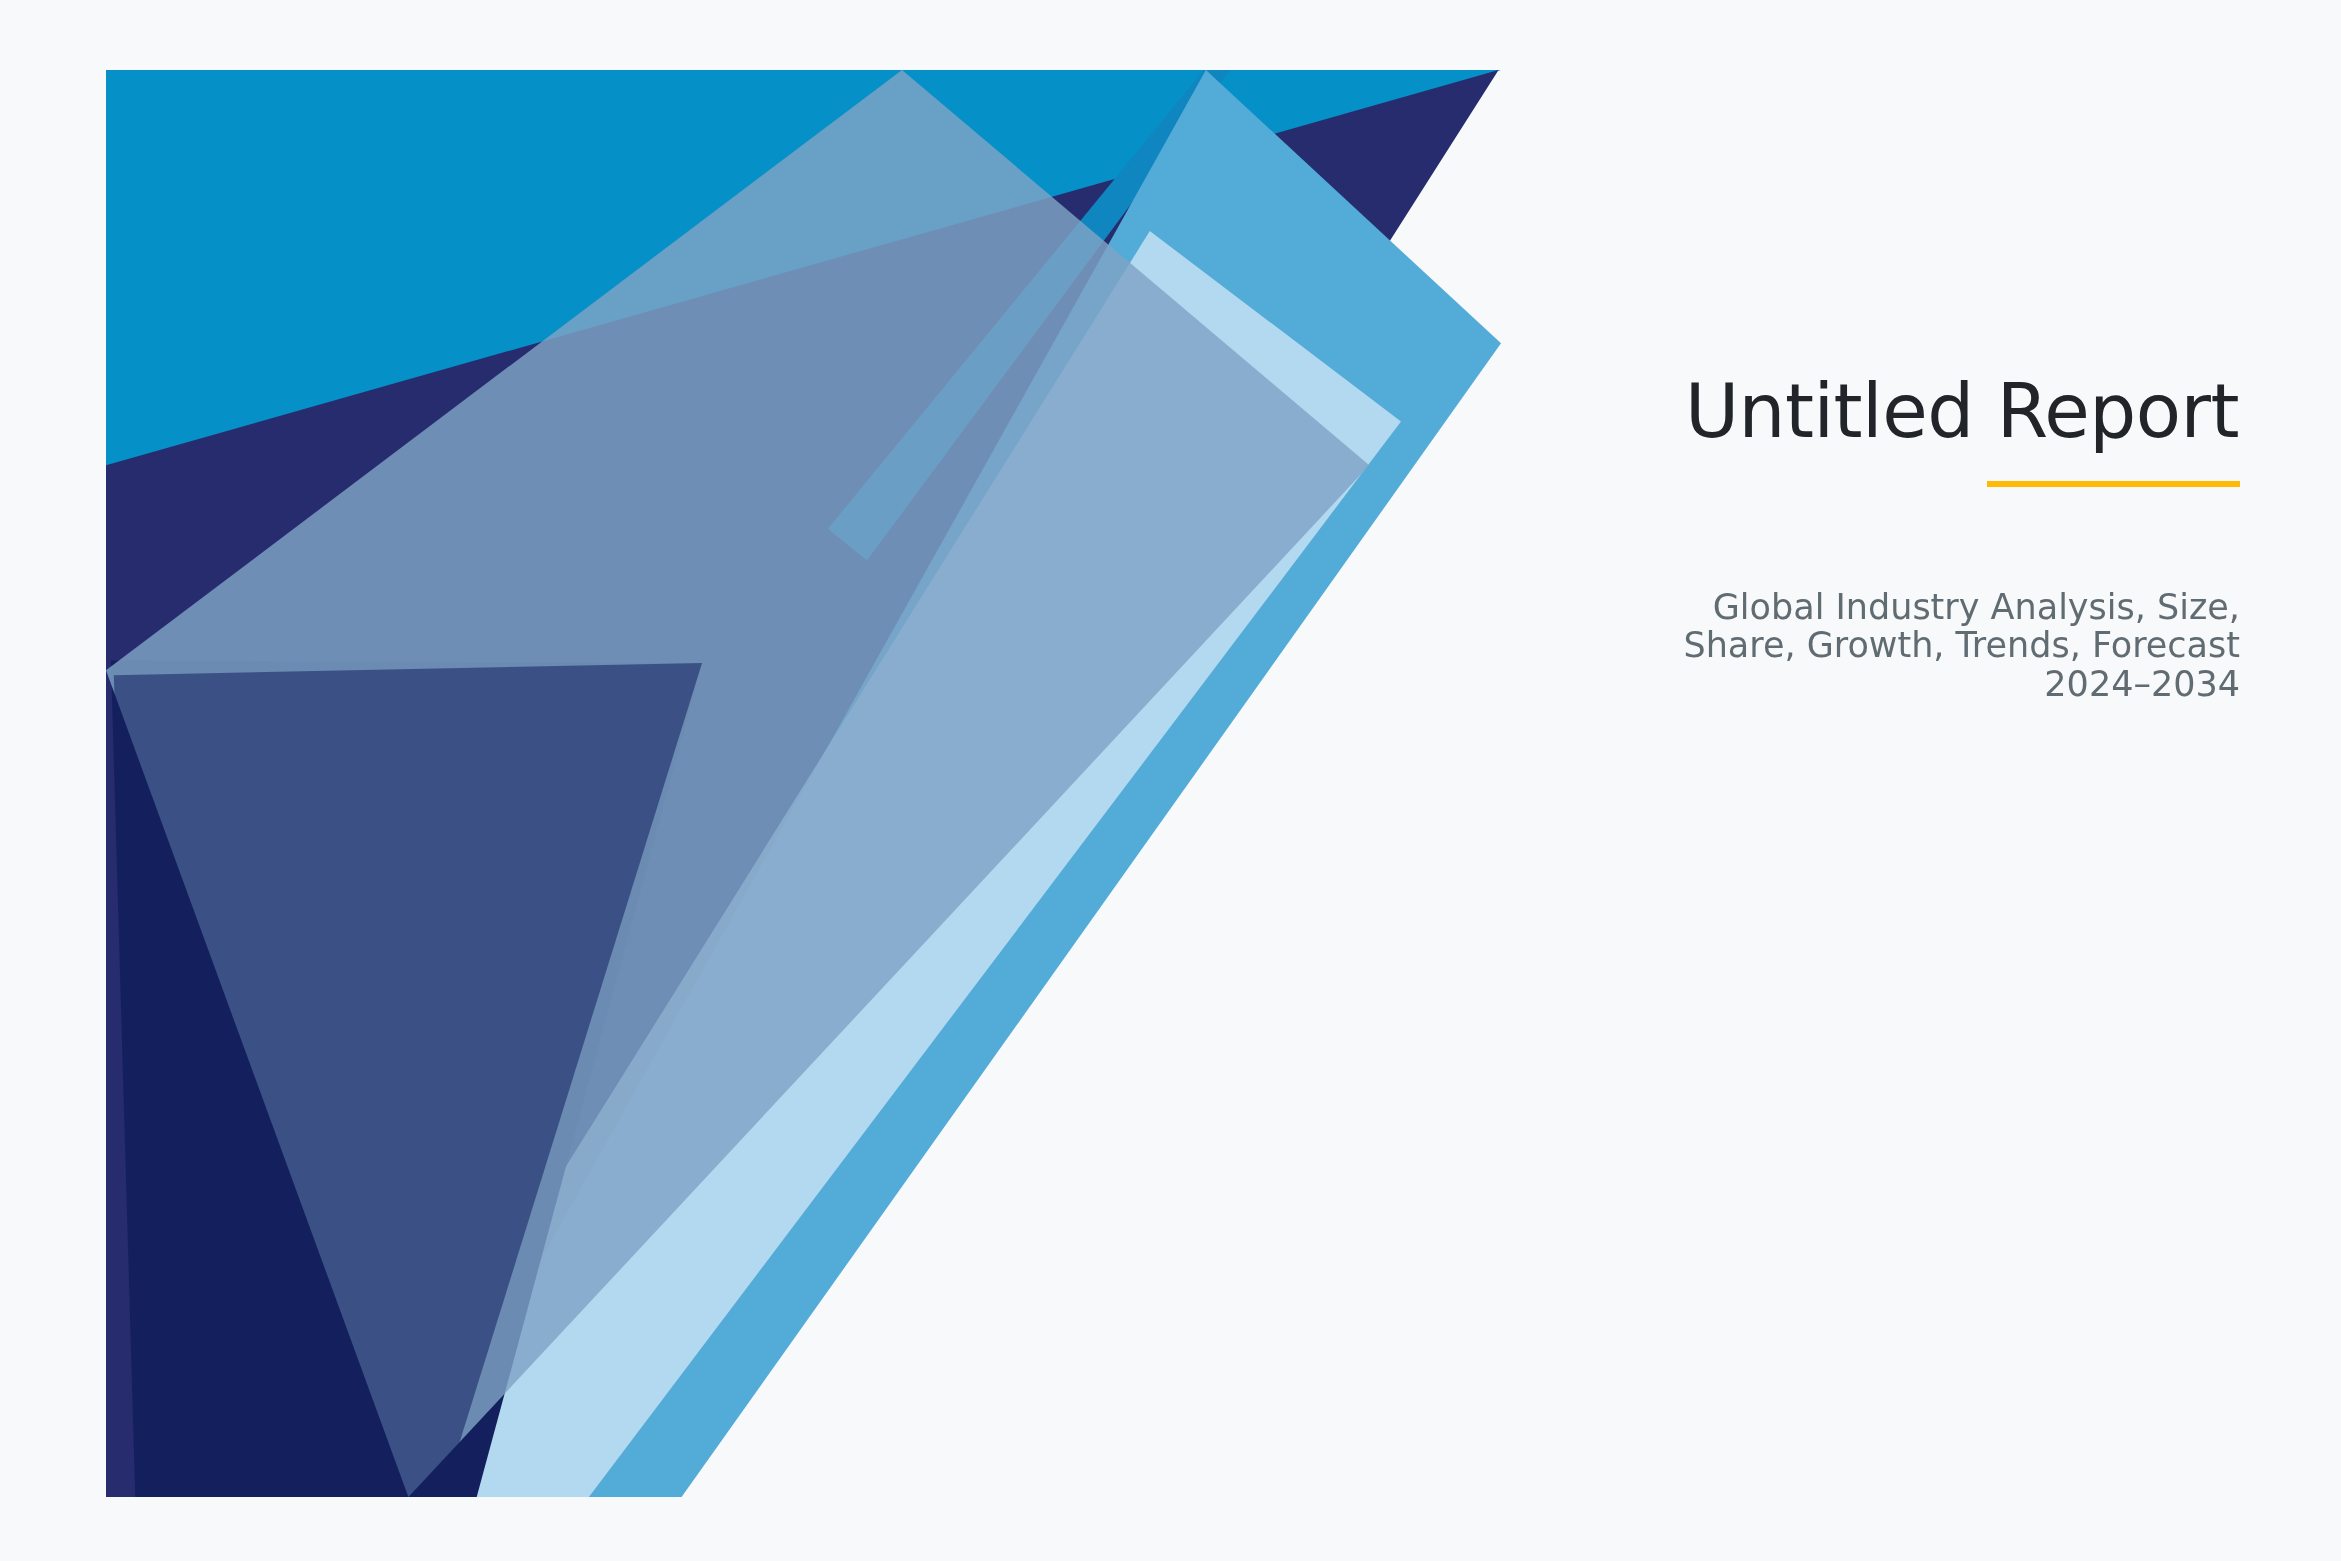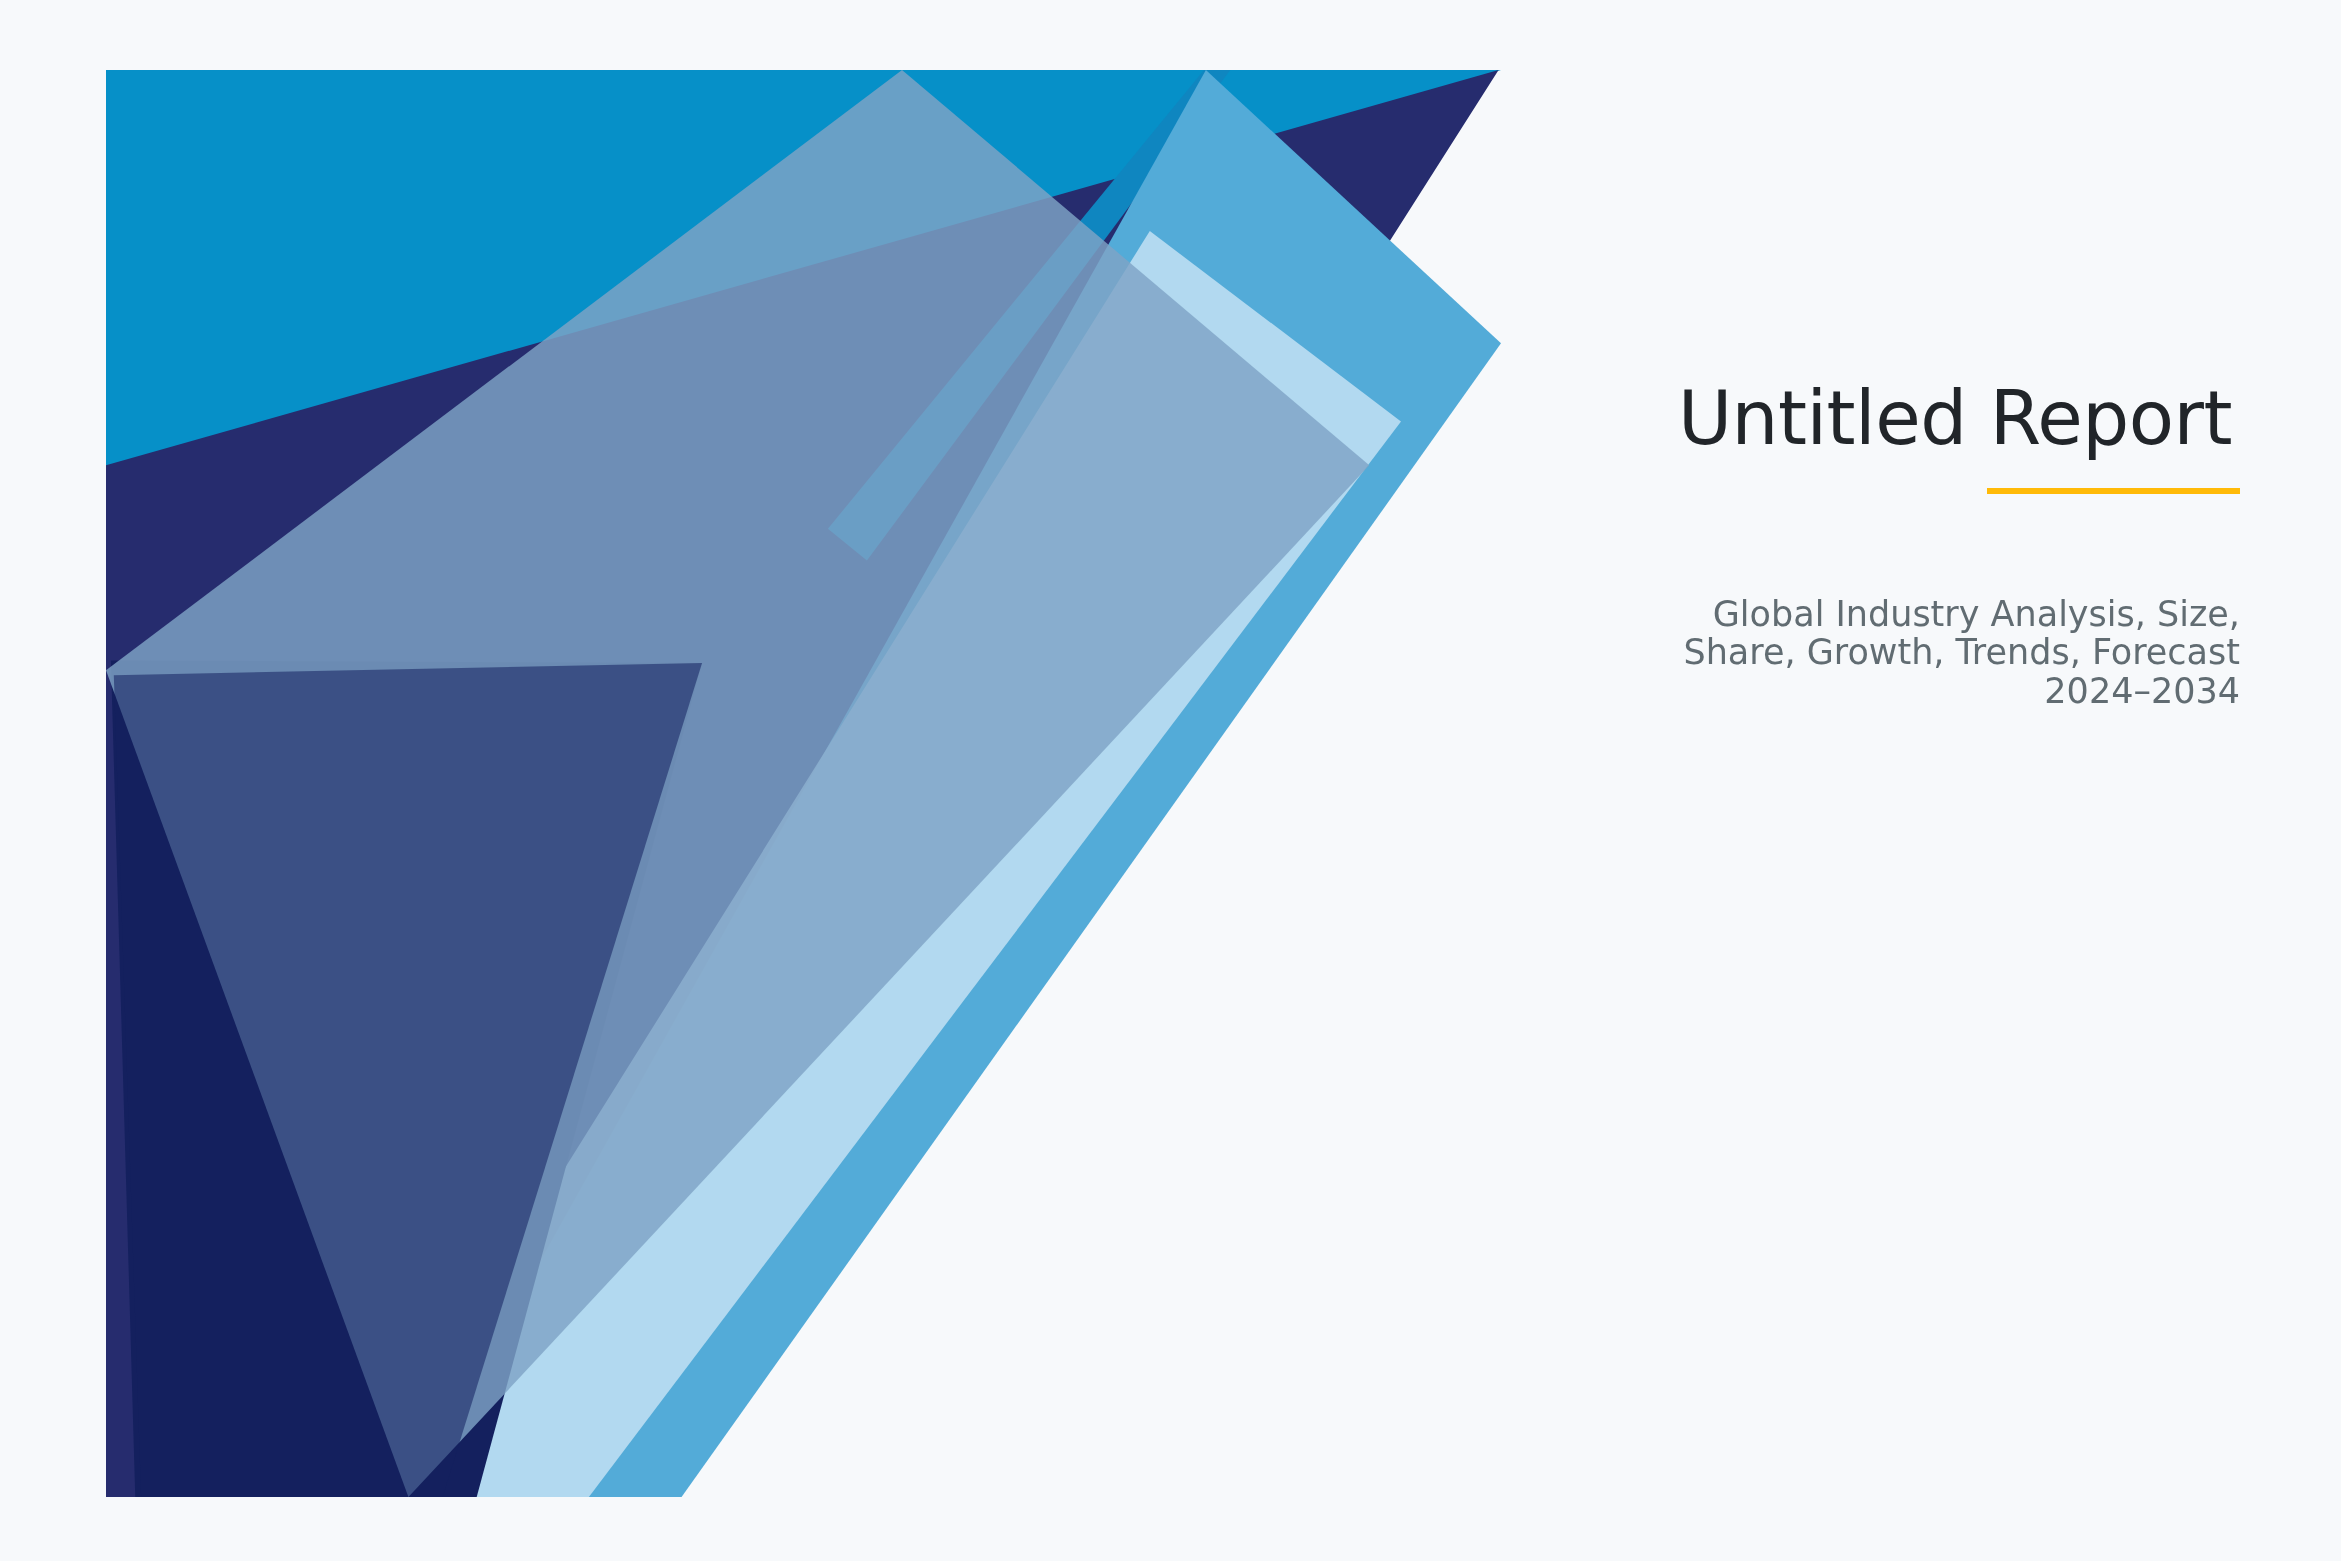--- a/index.html
+++ b/index.html
@@ -39,21 +39,21 @@
   
   .text-block {
     position: absolute;
     left: 1513px;
     top: 371px;
     width: 727px;
     text-align: right;
   }
 
   .report-title {
-    margin: 8px;
+    margin: 1px;
     font-family: "DejaVu Sans", sans-serif;
     font-size: 74px;
     font-weight: 400;
     line-height: 1.08;
     letter-spacing: -0.5px;
     color: #212529;
     white-space: nowrap;
   }
 
   .accent-rule {

